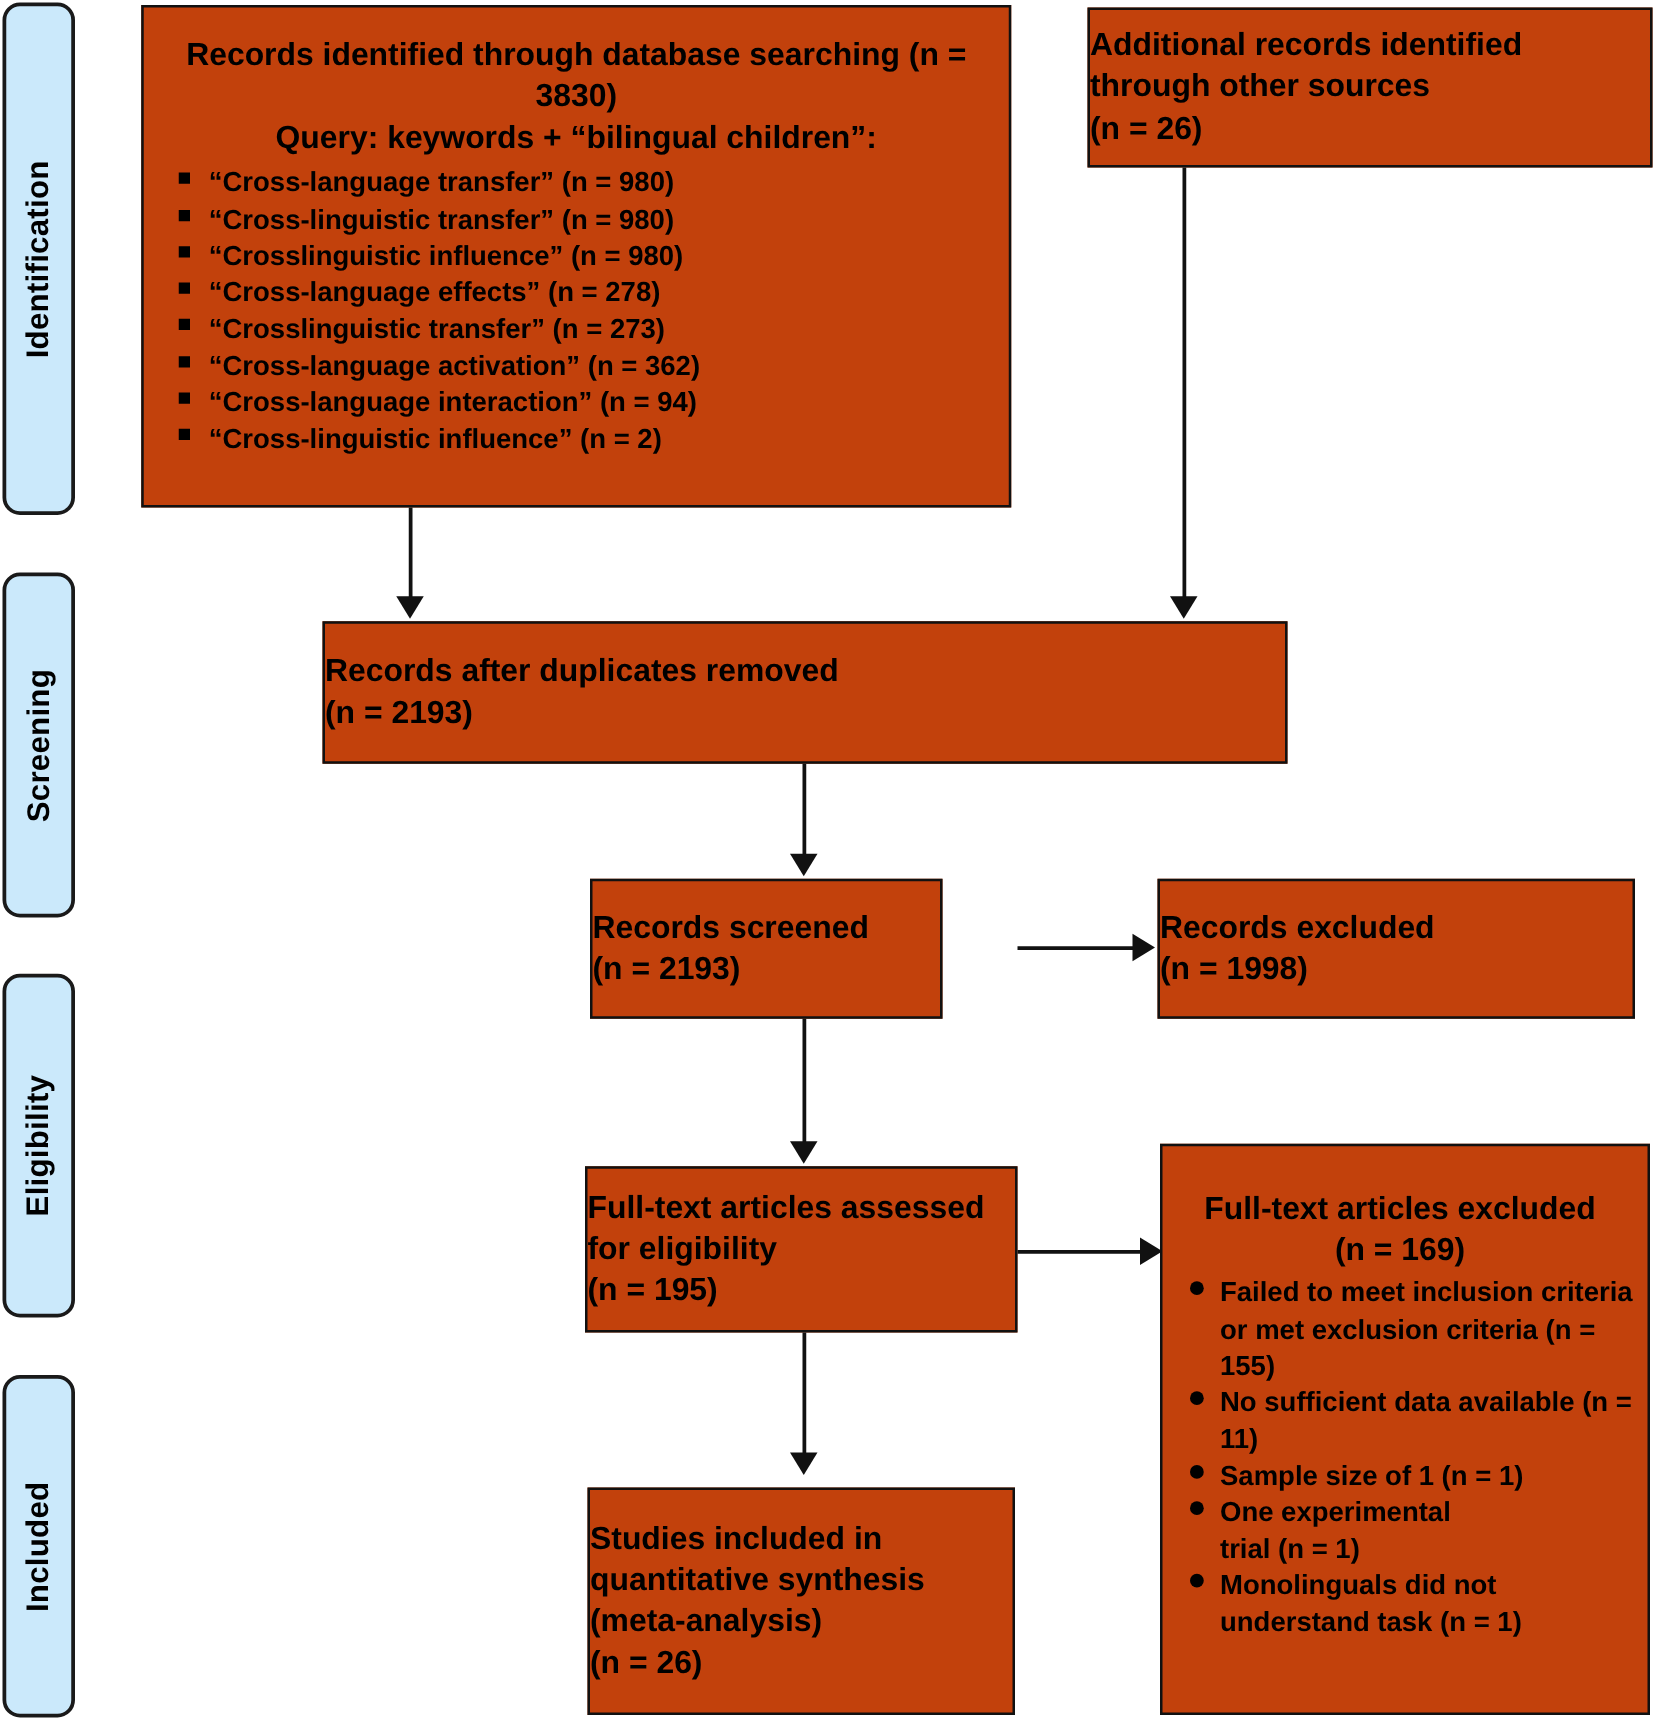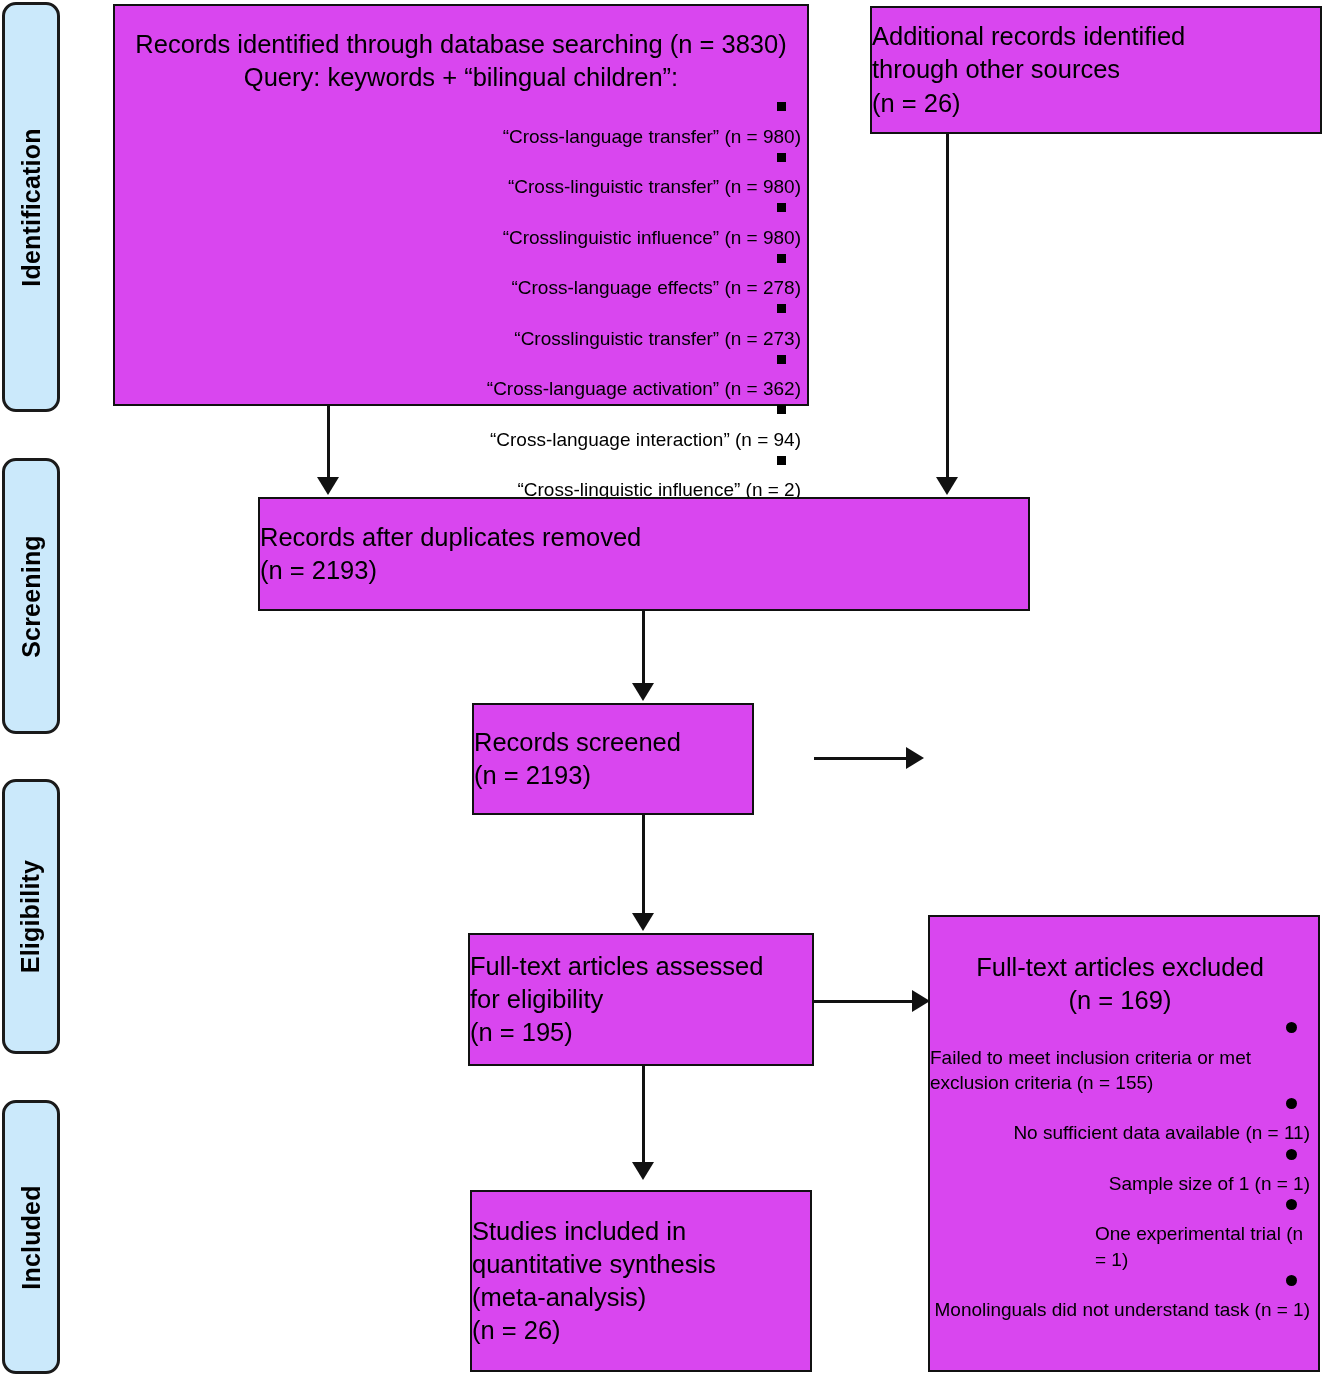--- a/index.html
+++ b/index.html
@@ -33,25 +33,26 @@
     white-space:nowrap;
     font-weight:bold;
     font-size:25px;
     letter-spacing:0.2px;
     color:#000;
   }
 
   
   .flow-box{
     position:absolute;
-    background:#d946ef;
+    background:#c2410c;
     border:2.5px solid #111111;
     box-sizing:border-box;
     font-size:25.5px;
     line-height:1.30;
+    font-weight:bold;
   }
   .box-center{
     display:flex;
     flex-direction:column;
     align-items:flex-start;
     justify-content:center;
     text-align:center;
   }
   .box-top{
     display:flex;
@@ -63,24 +64,23 @@
   .center-line{ text-align:center; }
 
   
   ul.blist{
     margin:0;
     padding:0;
     list-style:none;
   }
   ul.blist li{
     display:flex;
-    align-items:flex-end;
-    font-size:19px;
+    align-items:flex-start;
+    font-size:22px;
     line-height:1.33;
-    flex-direction:column;
   }
   ul.blist li .marker{
     flex:0 0 auto;
     width:46px;
     text-align:left;
     padding-left:22px;
     box-sizing:border-box;
   }
   ul.blist li .btext{ flex:1 1 auto; }
 
@@ -196,20 +196,24 @@
   <div class="arrow-down" style="left:632px;top:683px;"></div>
 
   <div class="flow-box box-center" style="left:472px;top:703px;width:282px;height:112px;">
     <span class="line">Records screened</span>
     <span class="line">(n = 2193)</span>
   </div>
 
   <div class="h-line" style="left:814px;top:757px;width:94px;"></div>
   <div class="arrow-right" style="left:906px;top:747px;"></div>
 
+  <div class="flow-box box-center" style="left:926px;top:703px;width:382px;height:112px;">
+    <span class="line">Records excluded</span>
+    <span class="line">(n = 1998)</span>
+  </div>
 
   <div class="v-line" style="left:642px;top:815px;height:100px;"></div>
   <div class="arrow-down" style="left:632px;top:913px;"></div>
 
   <div class="flow-box box-center" style="left:468px;top:933px;width:346px;height:133px;">
     <span class="line">Full-text articles assessed</span>
     <span class="line">for eligibility</span>
     <span class="line">(n = 195)</span>
   </div>
 

